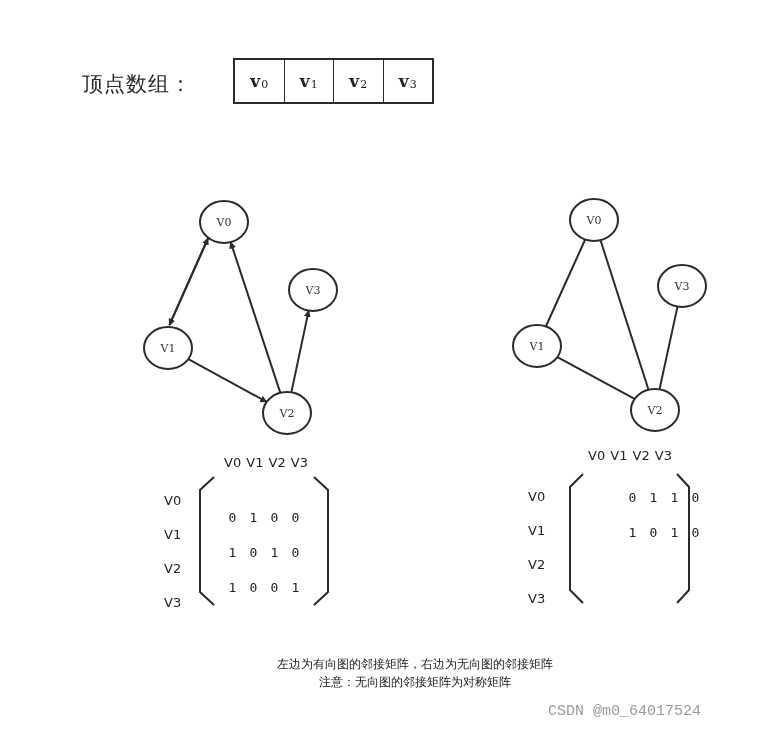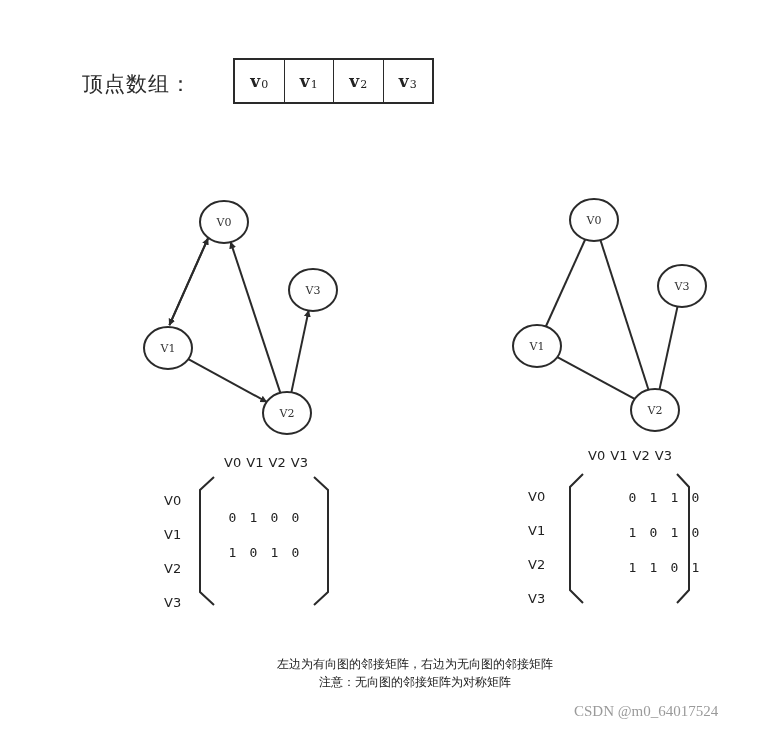--- a/index.html
+++ b/index.html
@@ -14,21 +14,21 @@
                 justify-content: center; border-right: 1.5px solid #2a2a2a;
                 font-family: "DejaVu Serif", serif; font-weight: bold; font-size: 17px; color:#222; }
   .array-cell:last-child { border-right: none; }
   .array-cell sub { font-size: 11px; font-weight: normal; margin-left: 1px; position: relative; top: 3px; }
   svg.graph { position: absolute; left: 0; top: 0; }
   .node-text { font-family: "DejaVu Serif", serif; font-size: 11px; fill: #333; }
   .mat-head { font-family: "DejaVu Sans", sans-serif; font-size: 13px; color: #222; white-space: pre; }
   .mat-row-label { font-family: "DejaVu Sans", sans-serif; font-size: 13px; color: #222; }
   .mat-cell { font-family: "DejaVu Sans Mono", monospace; font-size: 13px; color: #222; width: 21px; text-align: center; display: inline-block; }
   .caption { left: 0; width: 830px; text-align: center; font-size: 12px; color: #222; }
-  .watermark { left: 574px; top: 703px; font-family: Liberation Serif, serif;
+  .watermark { left: 548px; top: 703px; font-family: Liberation Mono, monospace;
                font-size: 15px; color: #9a9a9a; }
 </style>
 </head>
 <body>
 
 <div class="abs array-label">顶点数组：</div>
 <div class="abs array-box">
   <div class="array-cell">
       <span>v</span>
       <sub>0</sub>
@@ -98,36 +98,36 @@
 </div>
 <div class="abs" style="left:164px; top:484px; line-height:34px;">
   <div class="mat-row-label">V0</div>
   <div class="mat-row-label">V1</div>
   <div class="mat-row-label">V2</div>
   <div class="mat-row-label">V3</div>
 </div>
 <div class="abs" style="left:222px; top:500px; line-height:34px;">
   <div><span class="mat-cell">0</span><span class="mat-cell">1</span><span class="mat-cell">0</span><span class="mat-cell">0</span></div>
   <div><span class="mat-cell">1</span><span class="mat-cell">0</span><span class="mat-cell">1</span><span class="mat-cell">0</span></div>
+  <div><span class="mat-cell">1</span><span class="mat-cell">0</span><span class="mat-cell">0</span><span class="mat-cell">1</span></div>
 </div>
 
 <div class="abs" style="left:588px; top:445px;">
   <span class="mat-head">V0</span>
   <span class="mat-head">V1</span>
   <span class="mat-head">V2</span>
   <span class="mat-head">V3</span>
 </div>
 <div class="abs" style="left:528px; top:480px; line-height:34px;">
   <div class="mat-row-label">V0</div>
   <div class="mat-row-label">V1</div>
   <div class="mat-row-label">V2</div>
   <div class="mat-row-label">V3</div>
 </div>
 <div class="abs" style="left:588px; top:480px; line-height:34px;margin-left:34px;">
   <div><span class="mat-cell">0</span><span class="mat-cell">1</span><span class="mat-cell">1</span><span class="mat-cell">0</span></div>
   <div><span class="mat-cell">1</span><span class="mat-cell">0</span><span class="mat-cell">1</span><span class="mat-cell">0</span></div>
-  <div><span class="mat-cell">1</span><span class="mat-cell">1</span><span class="mat-cell">0</span><span class="mat-cell">1</span></div>
 </div>
 
 <div class="abs caption" style="top:656px;">左边为有向图的邻接矩阵，右边为无向图的邻接矩阵</div>
 <div class="abs caption" style="top:674px;">注意：无向图的邻接矩阵为对称矩阵</div>
 
 <div class="abs watermark">CSDN @m0_64017524</div>
 
 </body></html>

